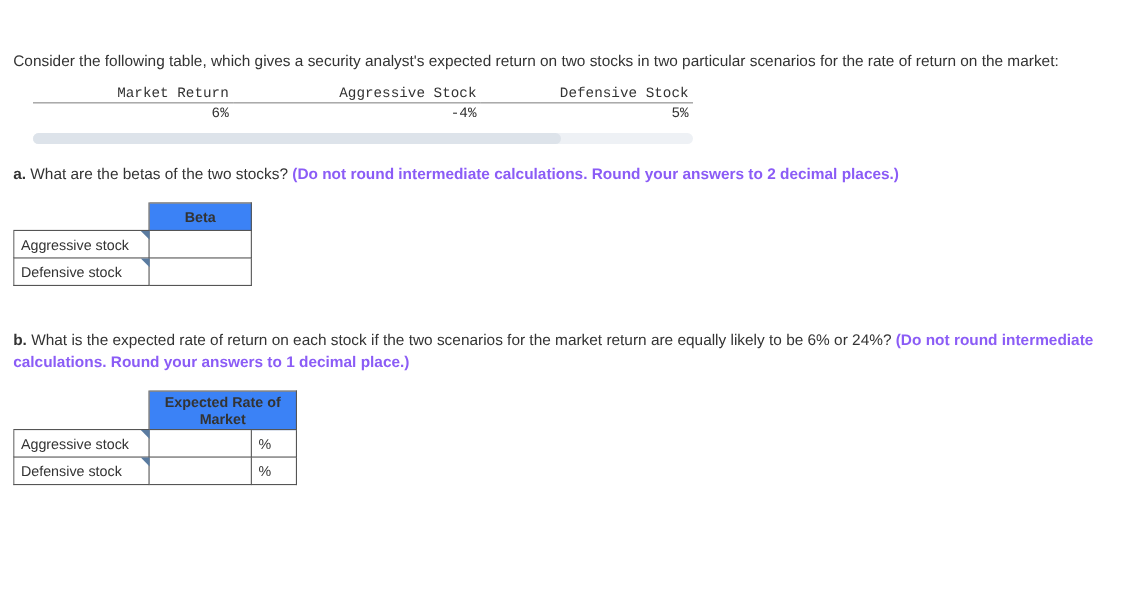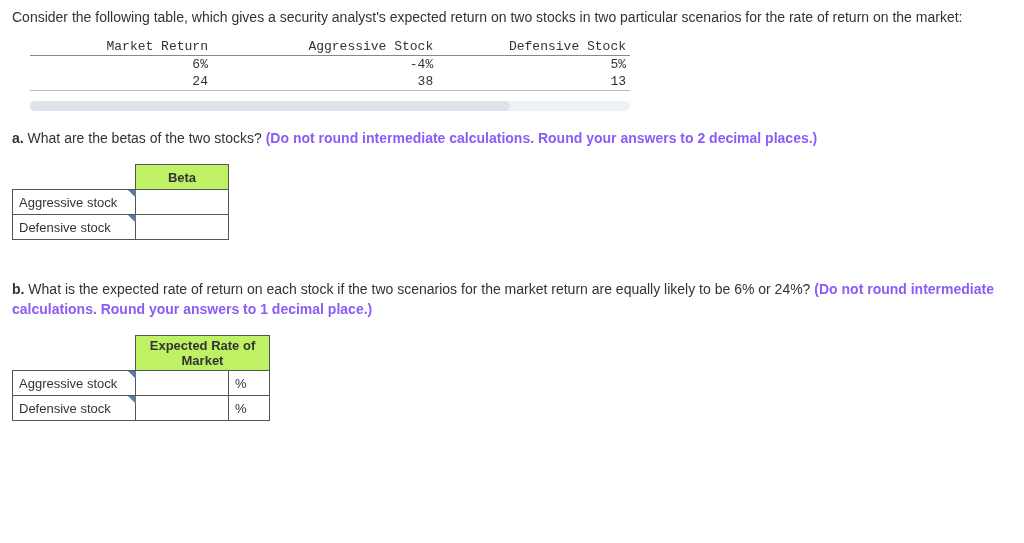--- a/index.html
+++ b/index.html
@@ -6,20 +6,21 @@
     font-family: Arial, Helvetica, sans-serif;
     font-size: 14px;
     color: #333;
     margin: 8px 12px;
     background: #fff;
     width: 1000px;
   }
   .intro {
     margin-bottom: 10px;
     line-height: 1.4;
+    margin-top: 38px;
   }
   .data-table {
     font-family: "Courier New", monospace;
     font-size: 13px;
     margin: 6px 0 10px 18px;
     width: 600px;
     border-collapse: collapse;
   }
   .data-table td {
     padding: 1px 4px;
@@ -64,21 +65,21 @@
   .answer-table td, .answer-table th {
     border: 1px solid #555;
     padding: 2px 6px;
     font-size: 13px;
     font-family: Arial, Helvetica, sans-serif;
     text-align: left;
     vertical-align: middle;
     height: 20px;
   }
   .answer-table th {
-    background: #bef264;
+    background: #3b82f6;
     font-weight: bold;
     text-align: center;
   }
   .answer-table .labelcell {
     width: 110px;
     position: relative;
   }
   .answer-table .inputcell {
     width: 80px;
     background: #fff;
@@ -111,25 +112,20 @@
   <tbody>
       <tr class="hdr">
     <td style="width:160px">Market Return</td>
     <td style="width:200px">Aggressive Stock</td>
     <td style="width:170px">Defensive Stock</td>
   </tr>
   <tr>
     <td>6%</td>
     <td>-4%</td>
     <td>5%</td>
-  </tr>
-  <tr class="last">
-    <td>24</td>
-    <td>38</td>
-    <td>13</td>
   </tr>
 </tbody>
   </table>
 
 <div class="hscroll-track">
   <div class="hscroll-thumb"></div>
 </div>
 
 <div class="question">
   <b>a.</b><span> What are the betas of the two stocks? </span><span class="red-bold">(Do not round intermediate calculations. Round your answers to 2 decimal places.)</span>

